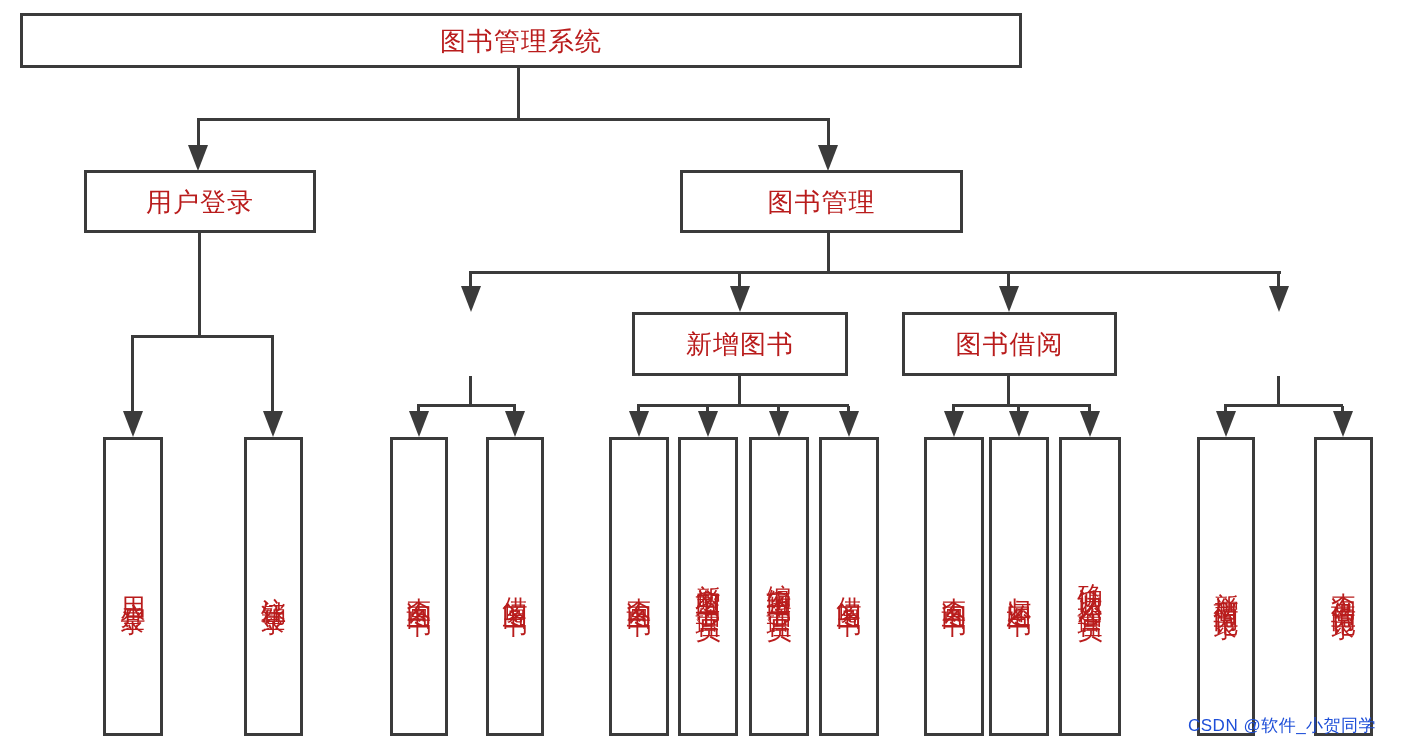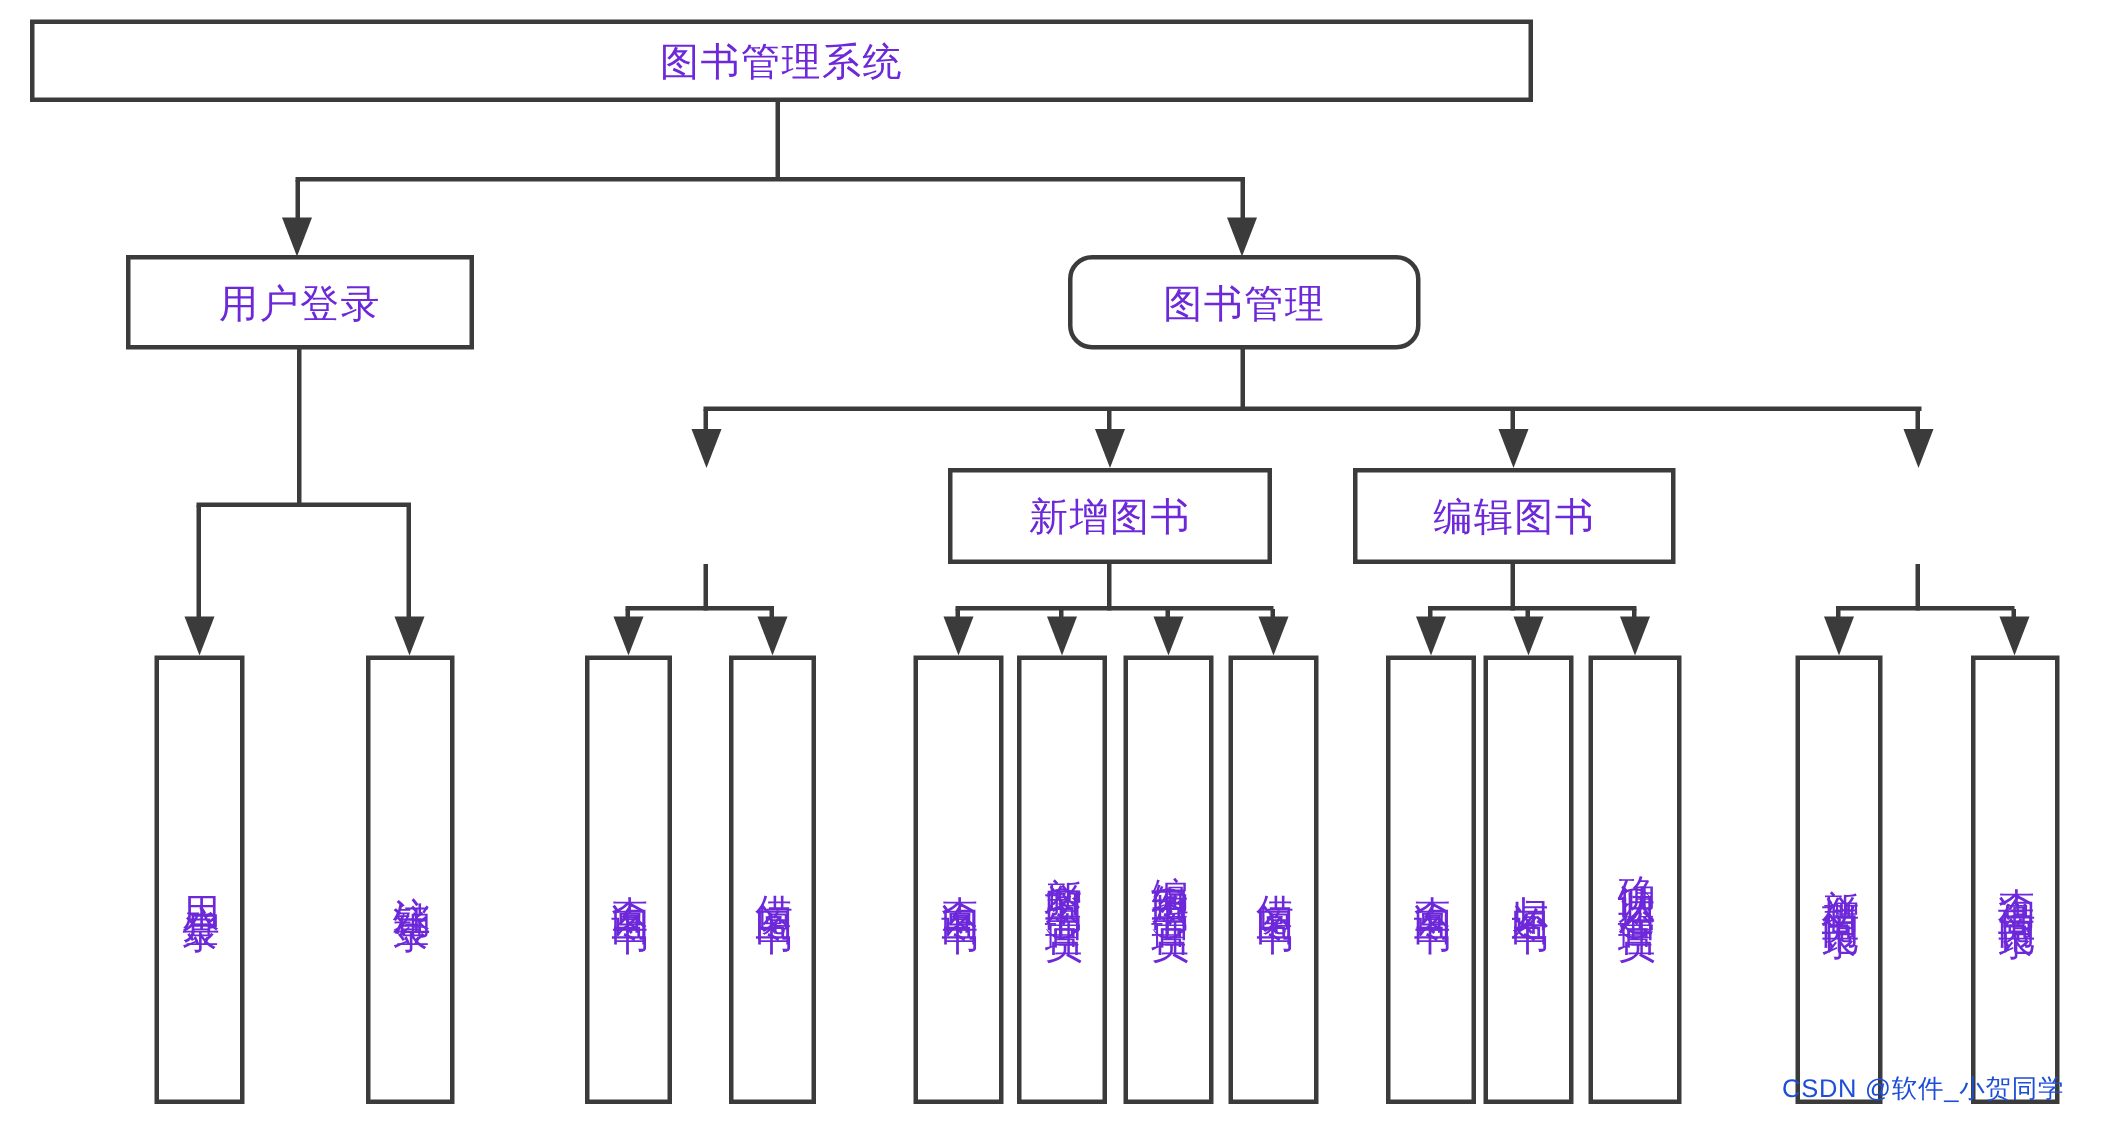--- a/index.html
+++ b/index.html
@@ -3,21 +3,21 @@
 <meta charset="utf-8">
 <title>图书管理系统</title>
 <style>
   html,body{margin:0;padding:0;background:#ffffff;}
   .stage{
     position:relative;width:1405px;height:747px;background:#ffffff;
     font-family:"Liberation Sans",sans-serif;overflow:hidden;
   }
   .node{
     position:absolute;box-sizing:border-box;
-    border:3px solid #3b3b3b;background:#ffffff;color:#6d28d9;
+    border:3px solid #3b3b3b;background:#ffffff;color:#b91c1c;
     display:flex;align-items:center;justify-content:center;
     line-height:1;
   }
   .hnode{font-size:26px;letter-spacing:1px;white-space:nowrap;}
   .vnode{
     writing-mode:vertical-rl;text-orientation:mixed;
     font-size:25px;letter-spacing:5px;white-space:nowrap;
   }
   .vline{position:absolute;width:3px;background:#3b3b3b;}
   .hline{position:absolute;height:3px;background:#3b3b3b;}
@@ -33,26 +33,26 @@
 </style>
 </head>
 <body>
 
 <div class="stage">
 
   <div class="node hnode" style="left:20px;top:13px;width:1002px;height:55px;">图书管理系统</div>
 
   <div class="node hnode" style="left:84px;top:170px;width:232px;height:63px;">用户登录</div>
 
-  <div class="node hnode" style="left:712px;top:170px;width:235px;height:63px;border-radius:16px;">图书管理</div>
+  <div class="node hnode" style="left:680px;top:170px;width:283px;height:63px;">图书管理</div>
 
 
   <div class="node hnode" style="left:632px;top:312px;width:216px;height:64px;">新增图书</div>
 
-  <div class="node hnode" style="left:902px;top:312px;width:215px;height:64px;">编辑图书</div>
+  <div class="node hnode" style="left:902px;top:312px;width:215px;height:64px;">图书借阅</div>
 
 
   <div class="node vnode" style="left:103px;top:437px;width:60px;height:299px;">用户登录</div>
 
   <div class="node vnode" style="left:244px;top:437px;width:59px;height:299px;">注销登录</div>
 
   <div class="node vnode" style="left:390px;top:437px;width:58px;height:299px;">查询图书</div>
 
   <div class="node vnode" style="left:486px;top:437px;width:58px;height:299px;">借阅图书</div>
 

